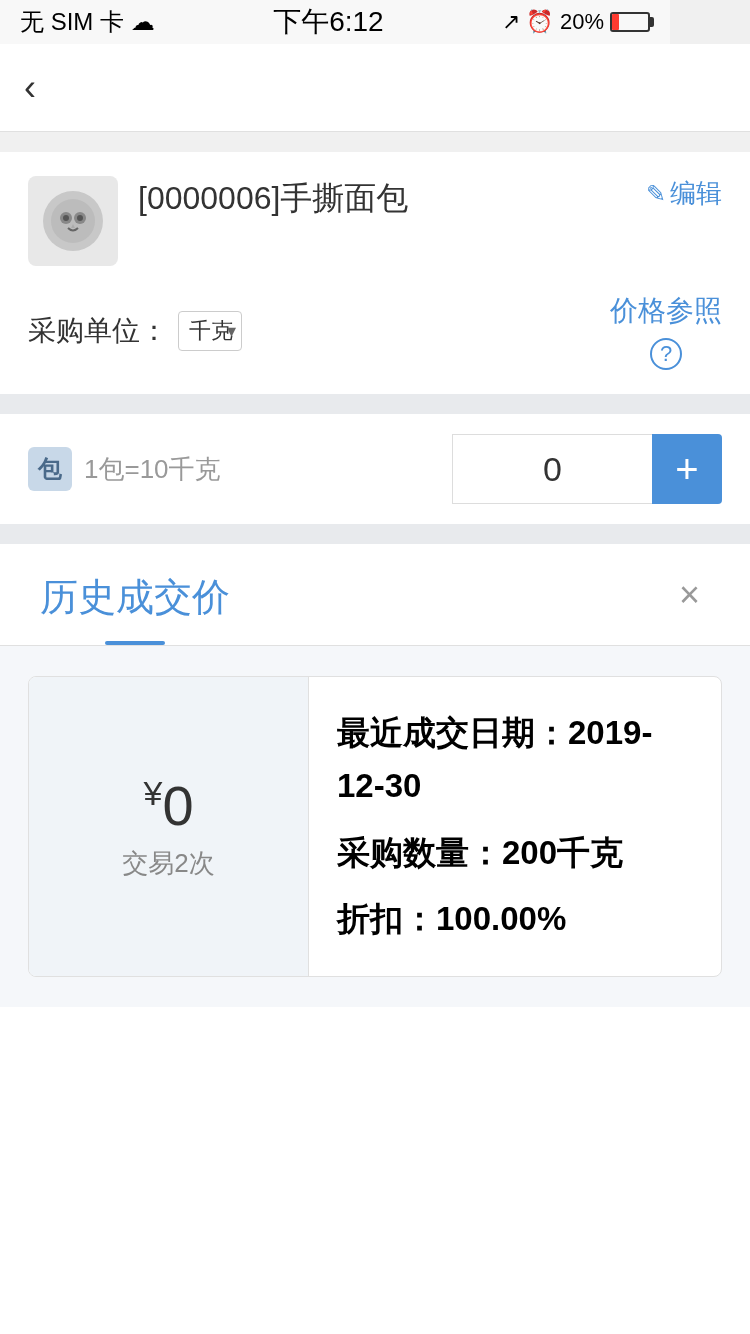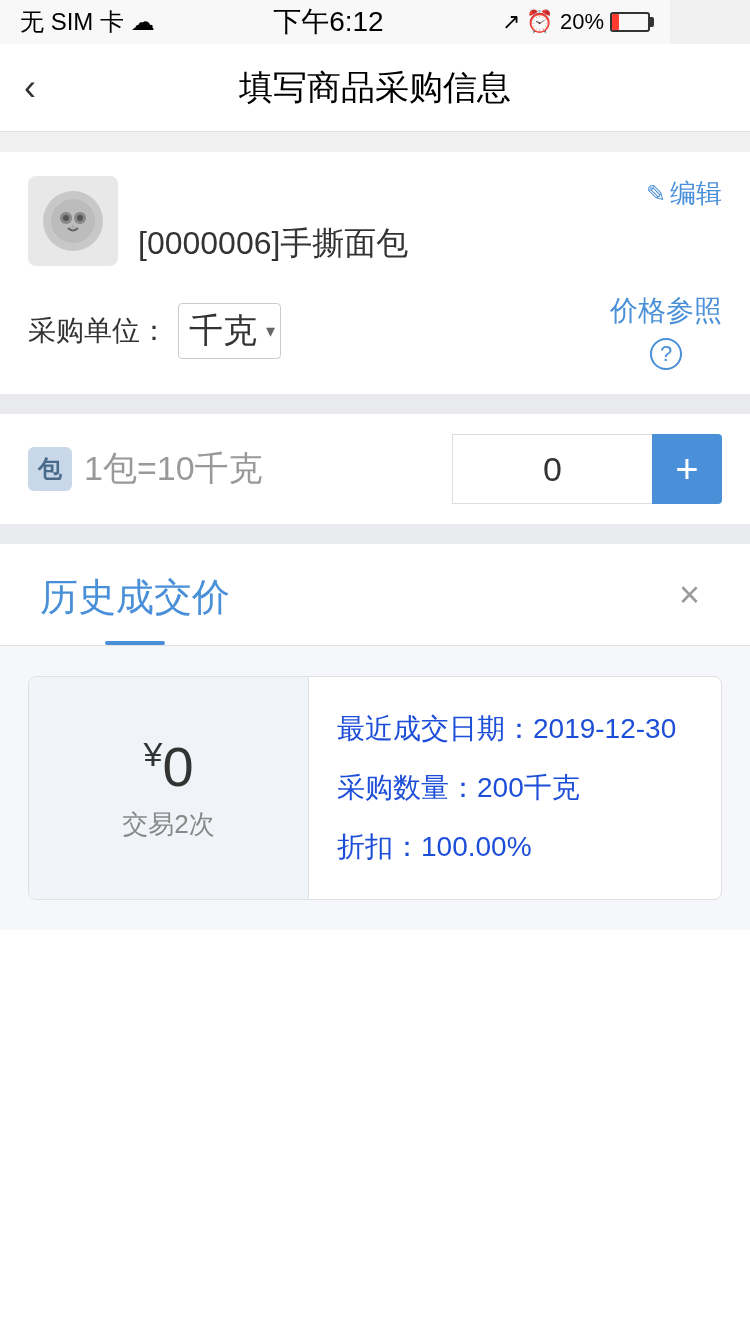--- a/index.html
+++ b/index.html
@@ -83,21 +83,21 @@
       margin-top: 20px;
       padding: 24px 28px;
     }
     .product-header {
       display: flex;
       align-items: flex-start;
       justify-content: space-between;
     }
     .product-left {
       display: flex;
-      align-items: flex-end;
+      align-items: flex-start;
       gap: 20px;
     }
     .product-thumb {
       width: 90px;
       height: 90px;
       background: #e8e8e8;
       border-radius: 8px;
       display: flex;
       align-items: center;
       justify-content: center;
@@ -144,22 +144,22 @@
     .unit-label {
       font-size: 28px;
       color: #333;
       display: flex;
       align-items: center;
       gap: 10px;
     }
     .unit-select {
       border: 1px solid #ccc;
       border-radius: 4px;
-      padding: 4px 23px 4px 10px;
-      font-size: 34px;
+      padding: 4px 8px 4px 10px;
+      font-size: 22px;
       color: #333;
       background: #fff;
       appearance: none;
       position: relative;
       display: inline-flex;
       align-items: center;
       cursor: pointer;
     }
     .unit-select-wrapper {
       position: relative;
@@ -219,21 +219,21 @@
       background: #c8d8e8;
       border-radius: 6px;
       display: flex;
       align-items: center;
       justify-content: center;
       font-size: 24px;
       color: #4a6a8a;
       font-weight: 600;
     }
     .qty-unit-text {
-      font-size: 34px;
+      font-size: 26px;
       color: #999;
     }
     .qty-input-group {
       display: flex;
       align-items: center;
       gap: 0;
     }
     .qty-input {
       width: 200px;
       height: 70px;
@@ -341,23 +341,24 @@
     }
     .history-right {
       flex: 1;
       padding: 30px 28px;
       display: flex;
       flex-direction: column;
       gap: 14px;
       justify-content: center;
     }
     .history-detail-row {
-      font-size: 28px;
-      color: #1d4ed8;
+      font-size: 33px;
+      color: #000000;
       line-height: 1.6;
+      font-weight: bold;
     }
 
     
     .bottom-area {
       background: #fff;
       min-height: 600px;
     }
   </style>
 </head>
 <body>
@@ -372,21 +373,20 @@
     <span>⏰</span>
     <span>20%</span>
     <div class="battery-icon">
       <div class="battery-fill"></div>
     </div>
   </div>
 </div>
 
 <div class="nav-bar">
   <span class="nav-back">‹</span>
-  <span class="nav-title">填写商品采购信息</span>
 </div>
 
 <div class="product-card">
   <div class="product-header">
     <div class="product-left">
       <div class="product-thumb">
         <div class="owl-logo">
           <svg width="50" height="50" viewBox="0 0 50 50">
             <circle cx="25" cy="25" r="22" fill="#aaa" opacity="0.4"></circle>
             <circle cx="18" cy="22" r="6" fill="#888"></circle>

